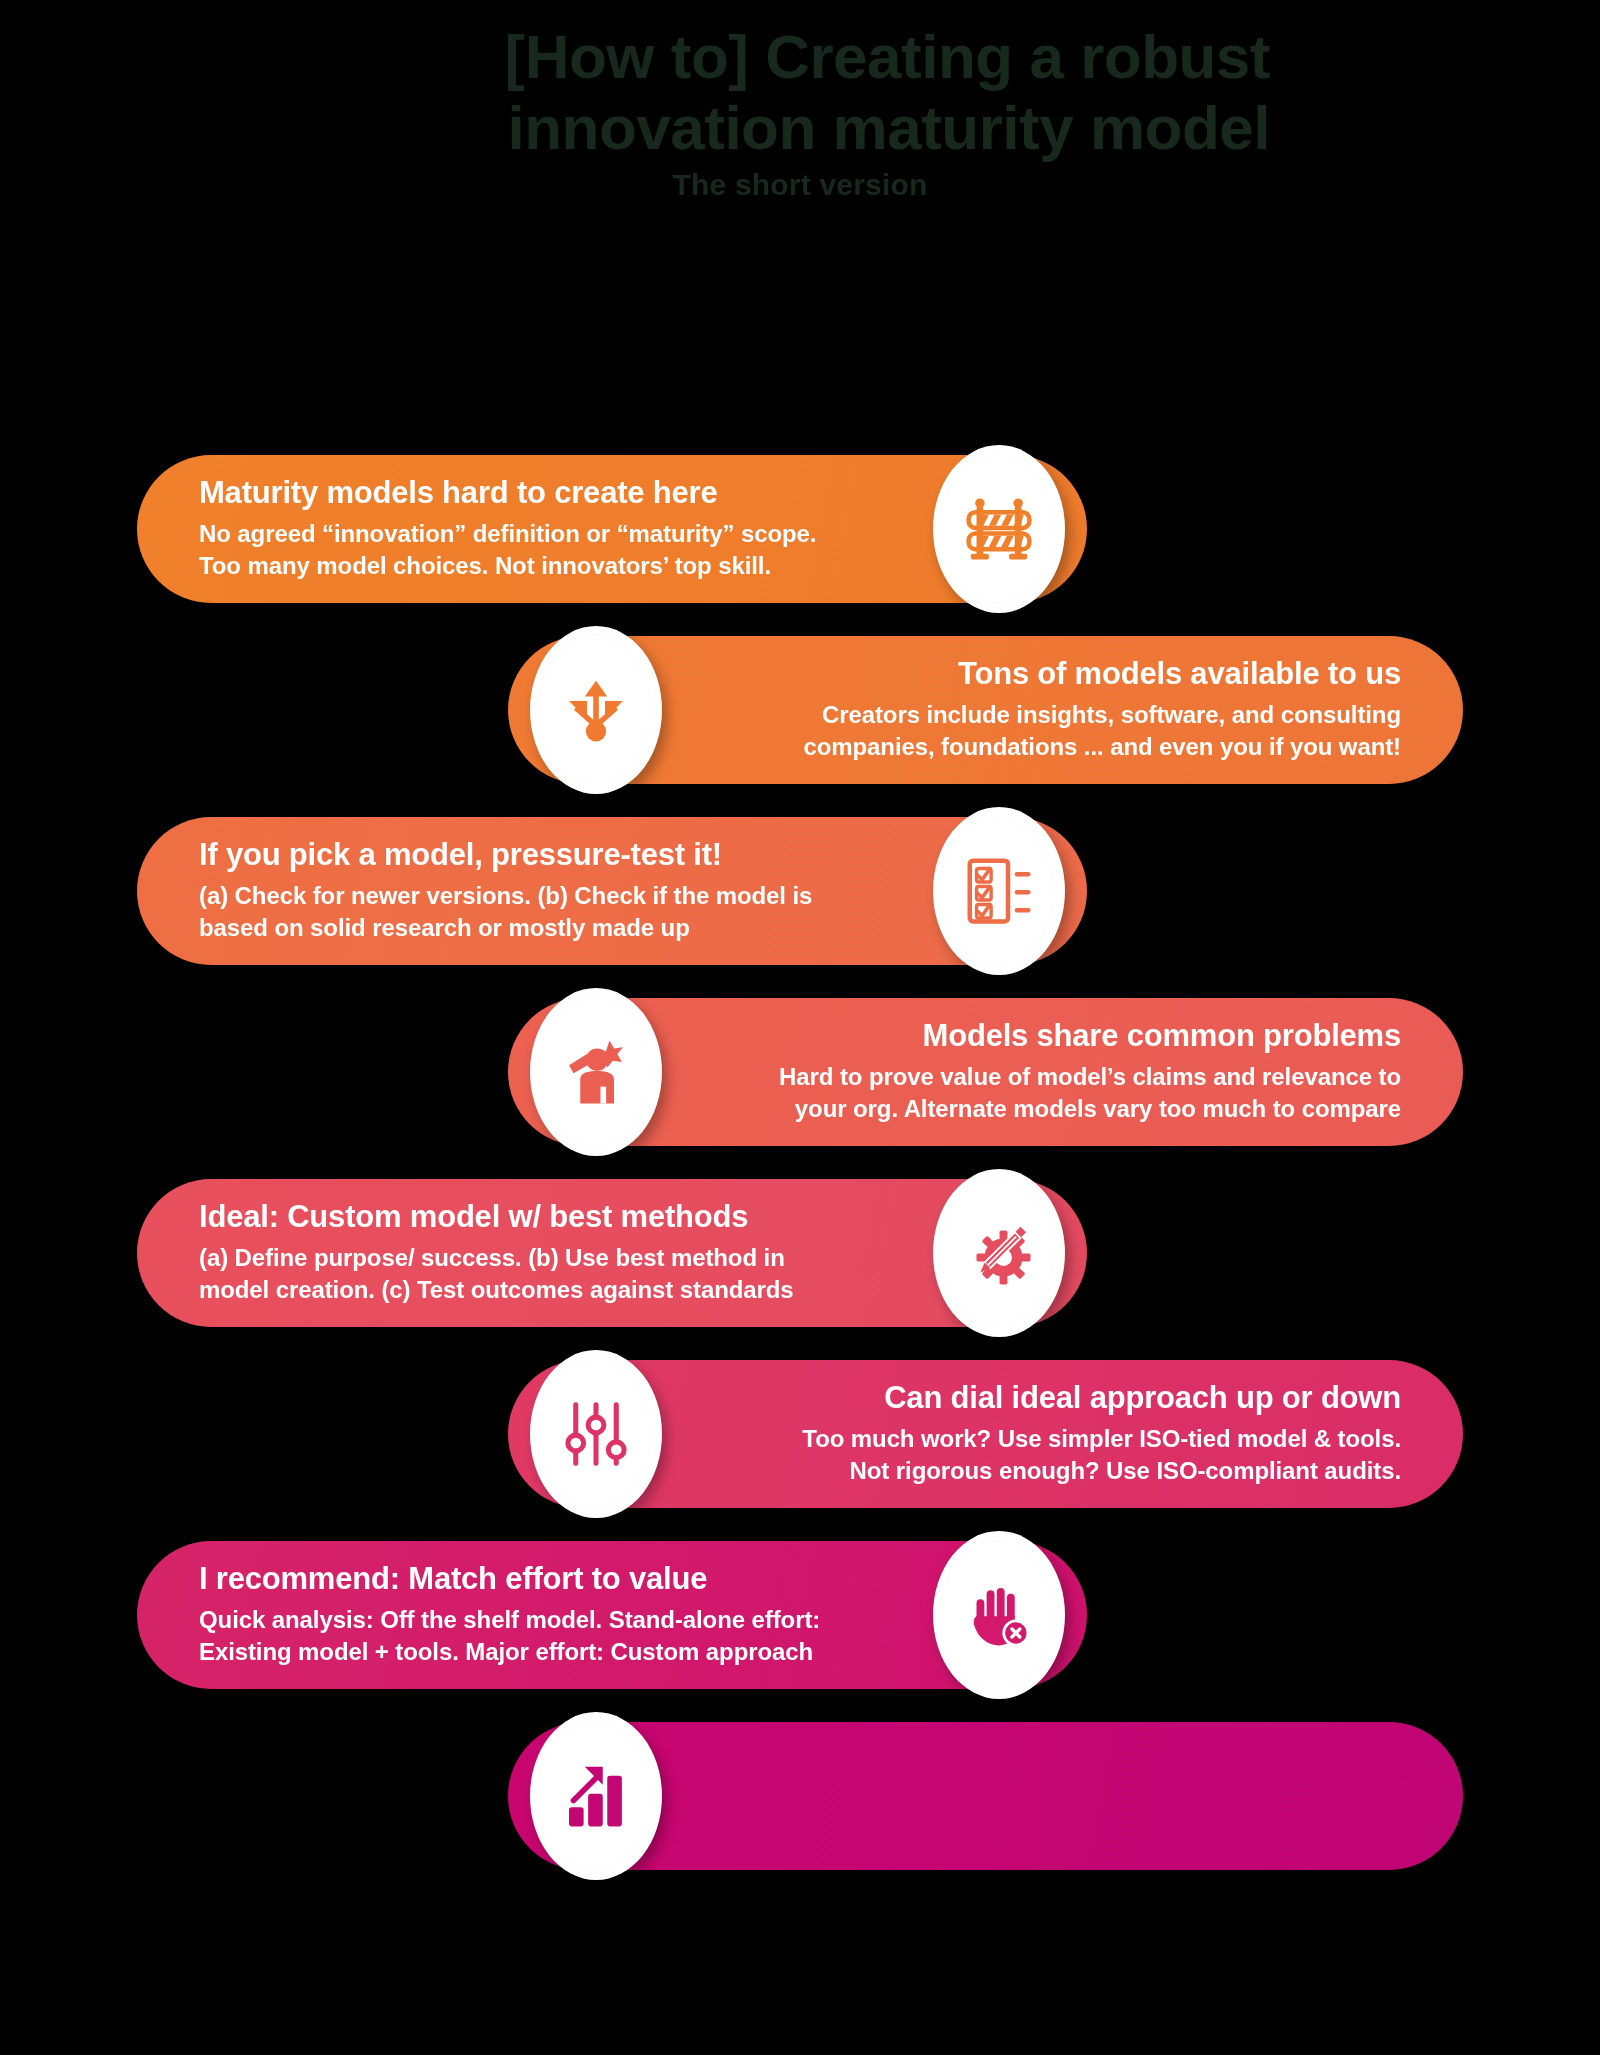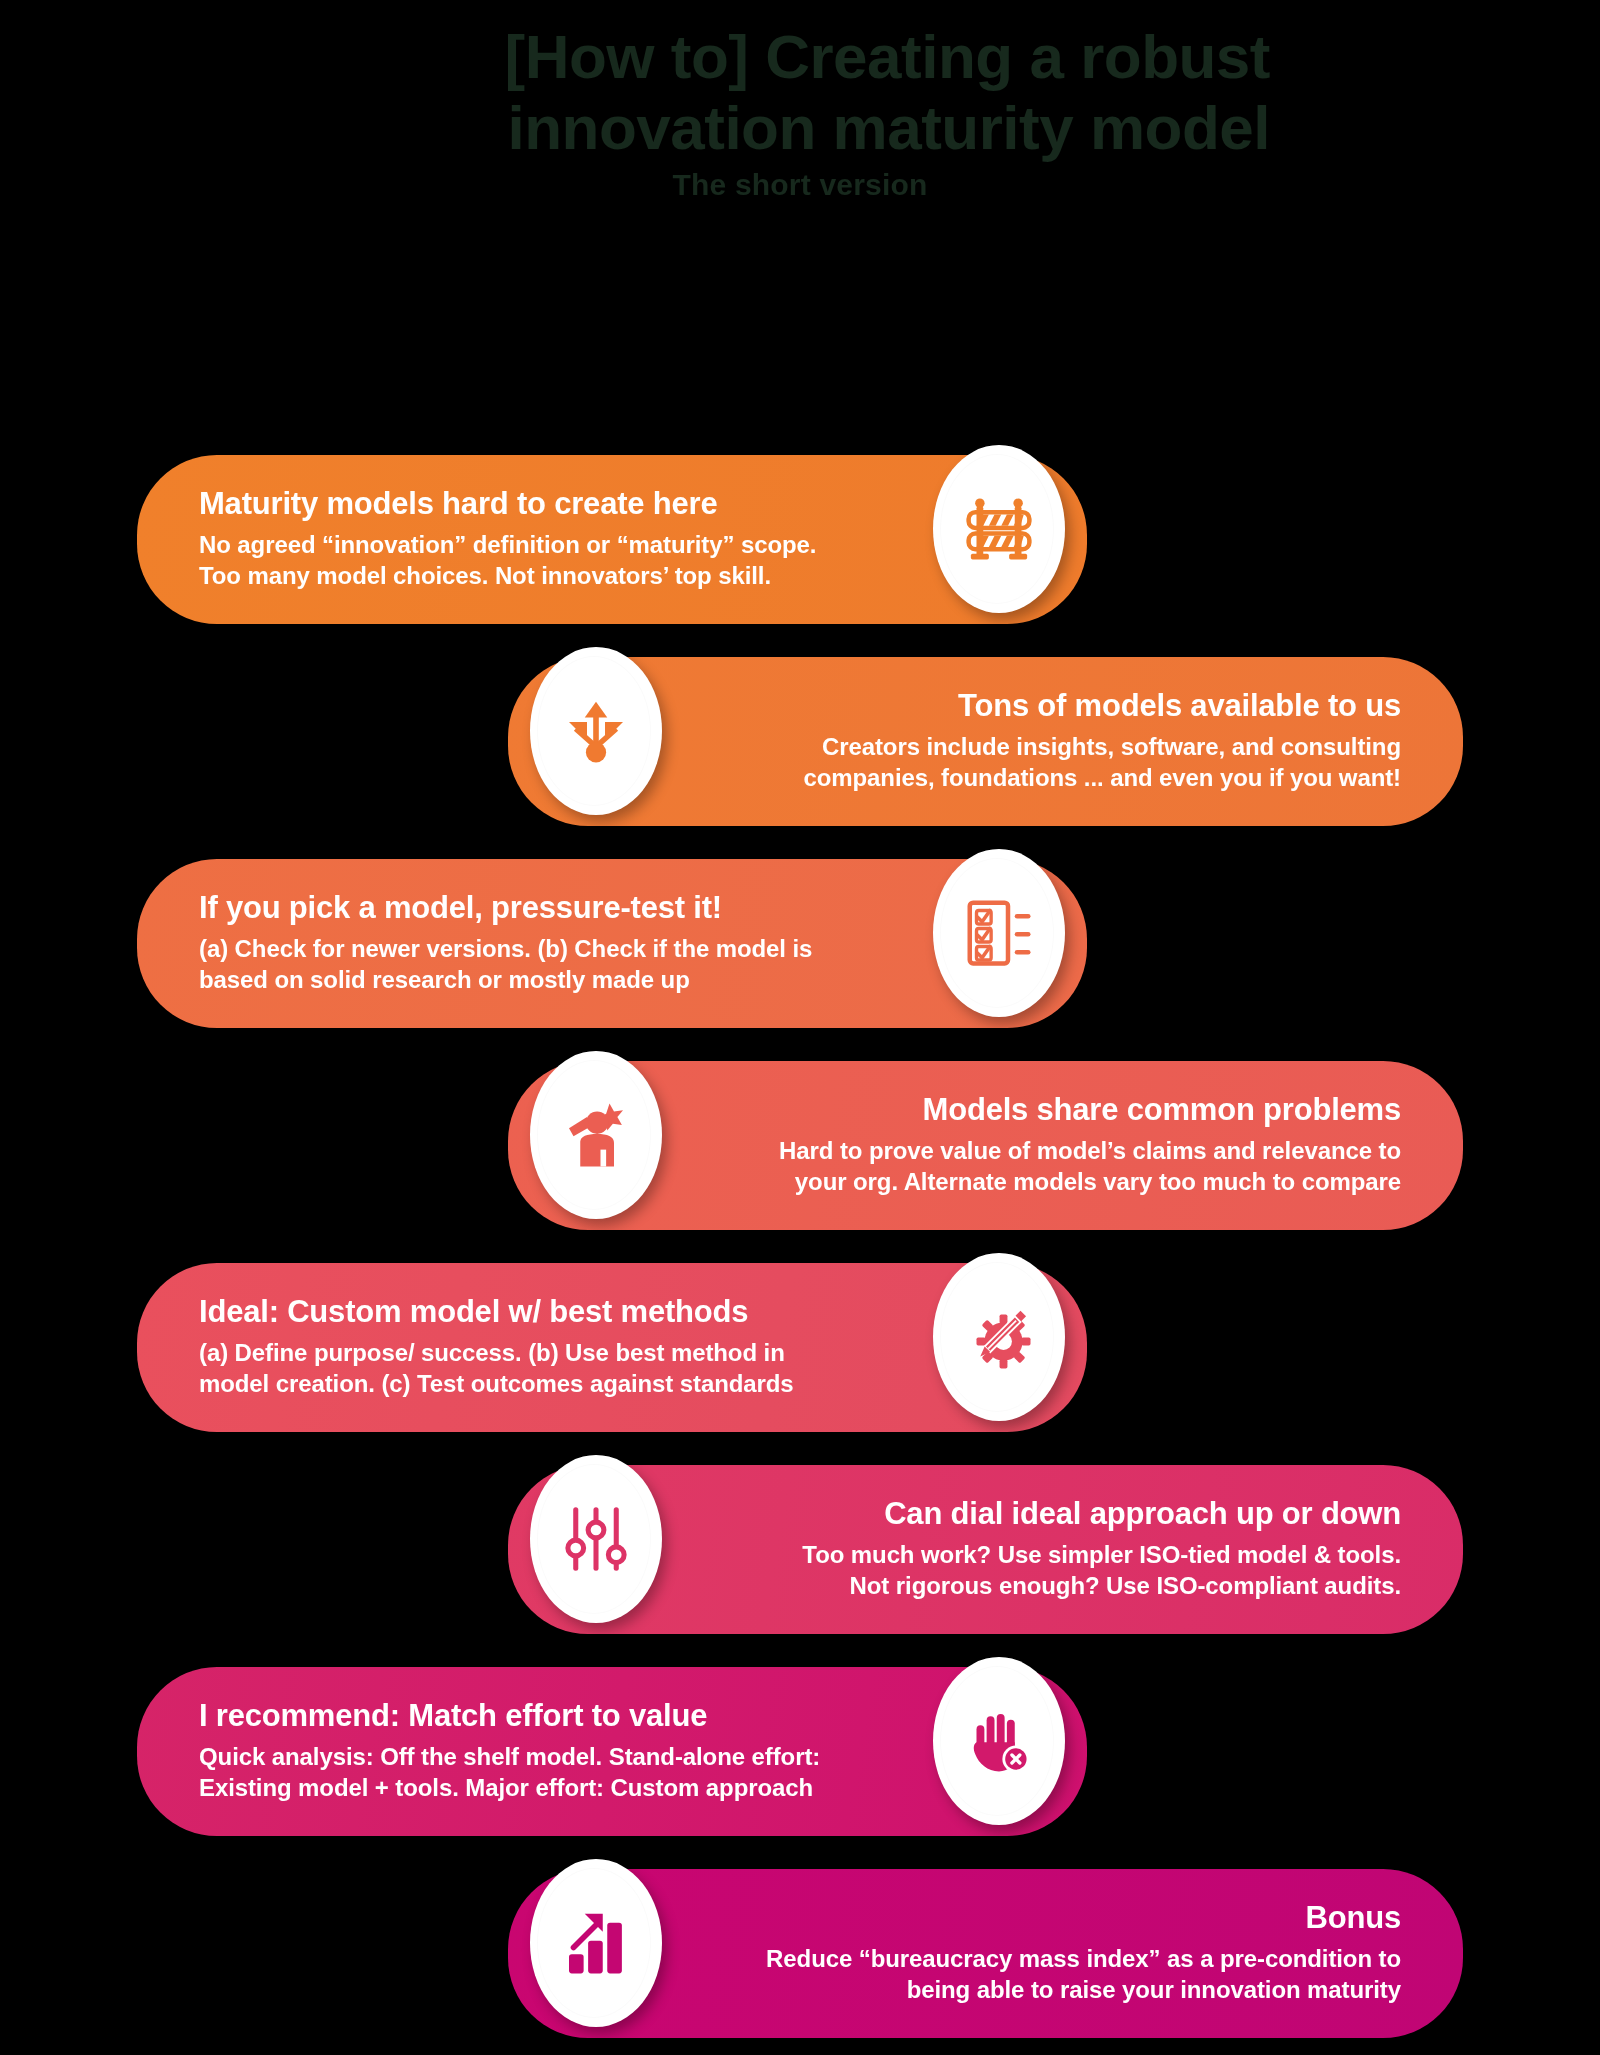--- a/index.html
+++ b/index.html
@@ -48,21 +48,21 @@
   
   .stack {
     position: absolute;
     top: 455px;
     left: 0;
     width: 1600px;
   }
 
   .pill {
     position: relative;
-    height: 169px;
+    height: 148px;
     margin-bottom: 33px;
     border-radius: 80px;
     display: flex;
     align-items: center;
     box-shadow: 0 3px 9px rgba(0,0,0,0.55);
   }
 
   
   .pill.left {
     margin-left: 137px;
@@ -323,27 +323,20 @@
                 <path d="M12 33 L46 33 L46 46 C46 54 40 59 32 59 C22 59 14 52 11 44 C9 39 9 35 12 33 Z"></path>
               </g>
               <circle cx="47" cy="48" r="12" fill="#ffffff"></circle>
               <circle cx="47" cy="48" r="9.5" fill="#D2196B"></circle>
               <path d="M43.5 44.5 L50.5 51.5 M50.5 44.5 L43.5 51.5" stroke="#ffffff" stroke-width="3" stroke-linecap="round"></path>
             </svg>
           </span>
         </div>
       </div>
       <div class="pill right" style="background: linear-gradient(100deg, rgb(201, 6, 112) 0%, rgb(192, 5, 116) 100%);">
-        <div class="pill-text">
-          <div class="pill-title">Bonus</div>
-          <div class="pill-body">
-            <span class="ln">Reduce “bureaucracy mass index” as a pre-condition to</span>
-            <span class="ln">being able to raise your innovation maturity</span>
-          </div>
-        </div>
         <div class="icon-badge">
           <span>
             <svg viewBox="0 0 64 64" fill="none">
               <g fill="#C40672">
                 <rect x="8" y="42" width="13" height="17" rx="2.5"></rect>
                 <rect x="25" y="30" width="13" height="29" rx="2.5"></rect>
                 <rect x="42" y="14" width="13" height="45" rx="2.5"></rect>
               </g>
               <path d="M12 36 L34 14" stroke="#C40672" stroke-width="5" stroke-linecap="round"></path>
               <polygon points="38,6 38,22 22,6" fill="#C40672"></polygon>

